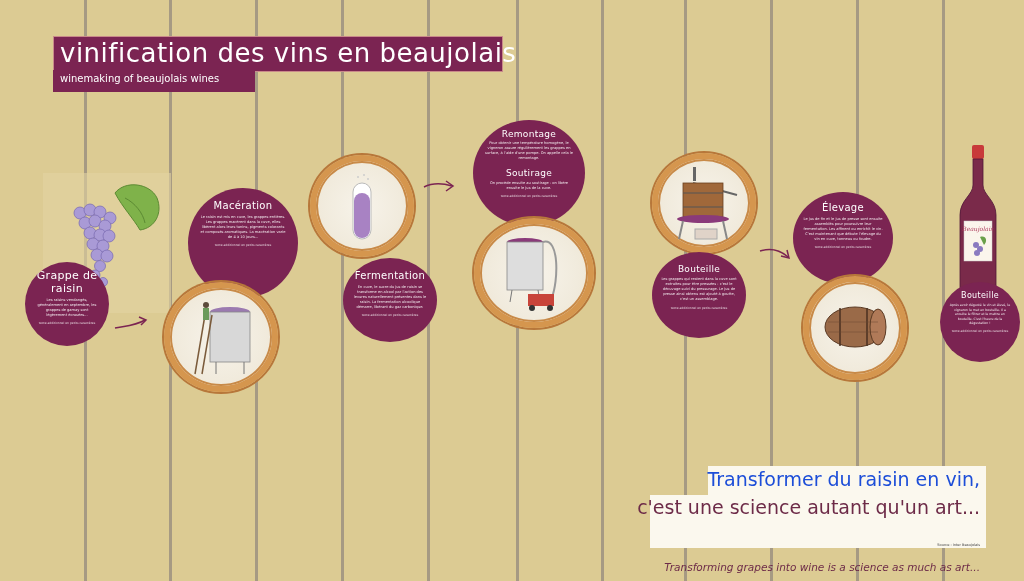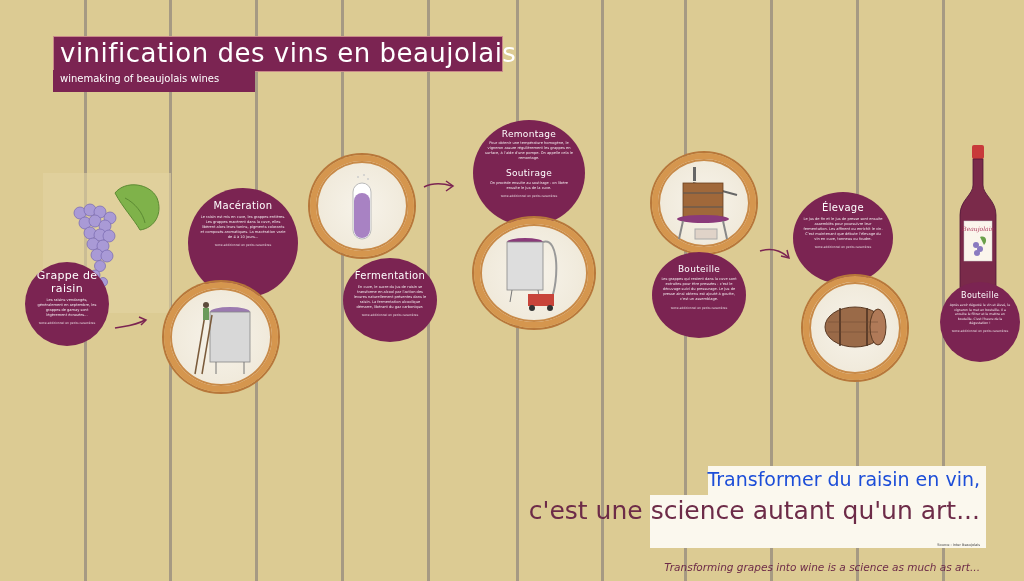--- a/index.html
+++ b/index.html
@@ -69,21 +69,21 @@
   .quote-box2 {
     position: absolute; left: 650px; top: 495px; width: 336px; height: 53px;
     background: #fbf8ee;
   }
   .quote-line1 {
     position: absolute; right: 44px; top: 468px;
     font-size: 19px; color: #1d4ed8; white-space: nowrap;
   }
   .quote-line2 {
     position: absolute; right: 44px; top: 496px;
-    font-size: 25px; color: #6d2b48; white-space: nowrap; margin-left: 36px;
+    font-size: 19px; color: #6d2b48; white-space: nowrap; margin-left: 36px;
   }
   .quote-en {
     position: absolute; right: 44px; top: 526px;
     font-size: 10.5px; font-style: italic; color: #6d2b48; white-space: nowrap; margin-top: 35px;
   }
   .quote-src {
     position: absolute; right: 44px; top: 543px;
     font-size: 3.5px; color: #444; white-space: nowrap;
   }
 </style>

